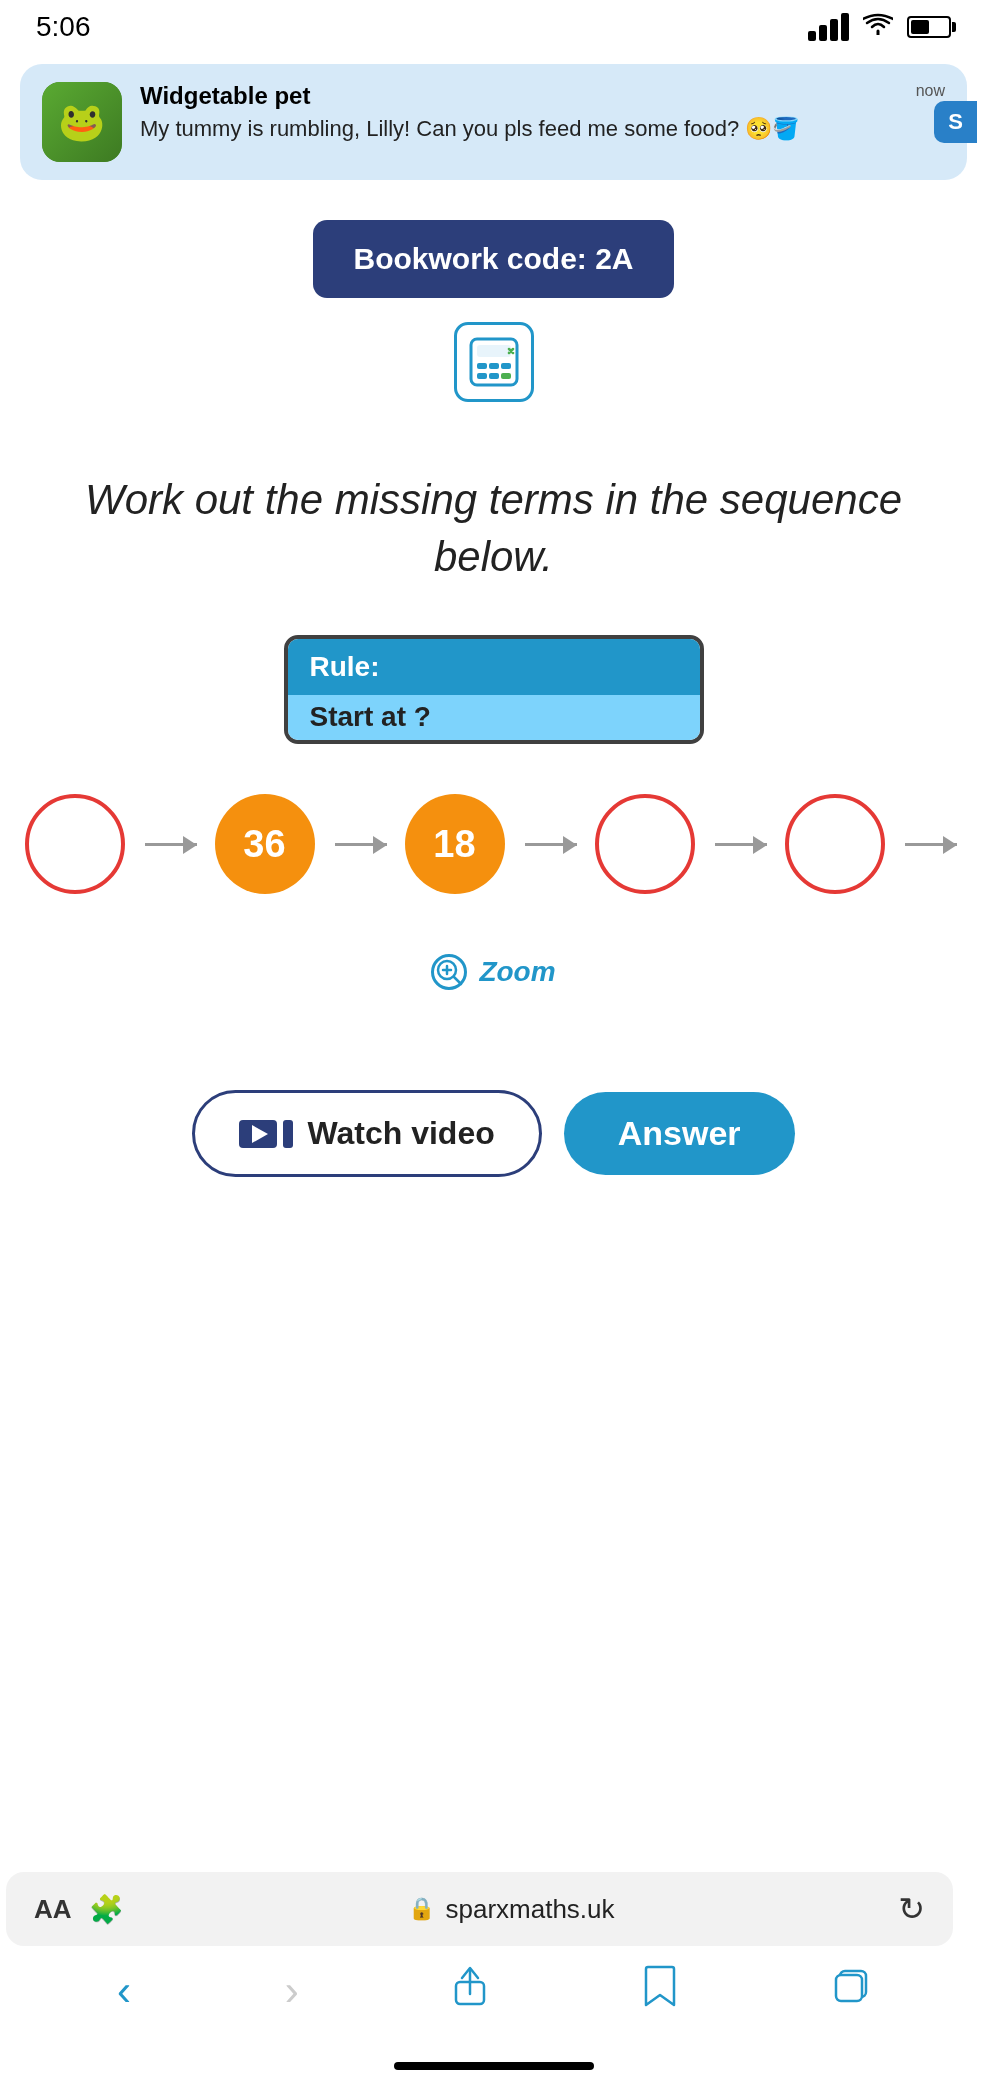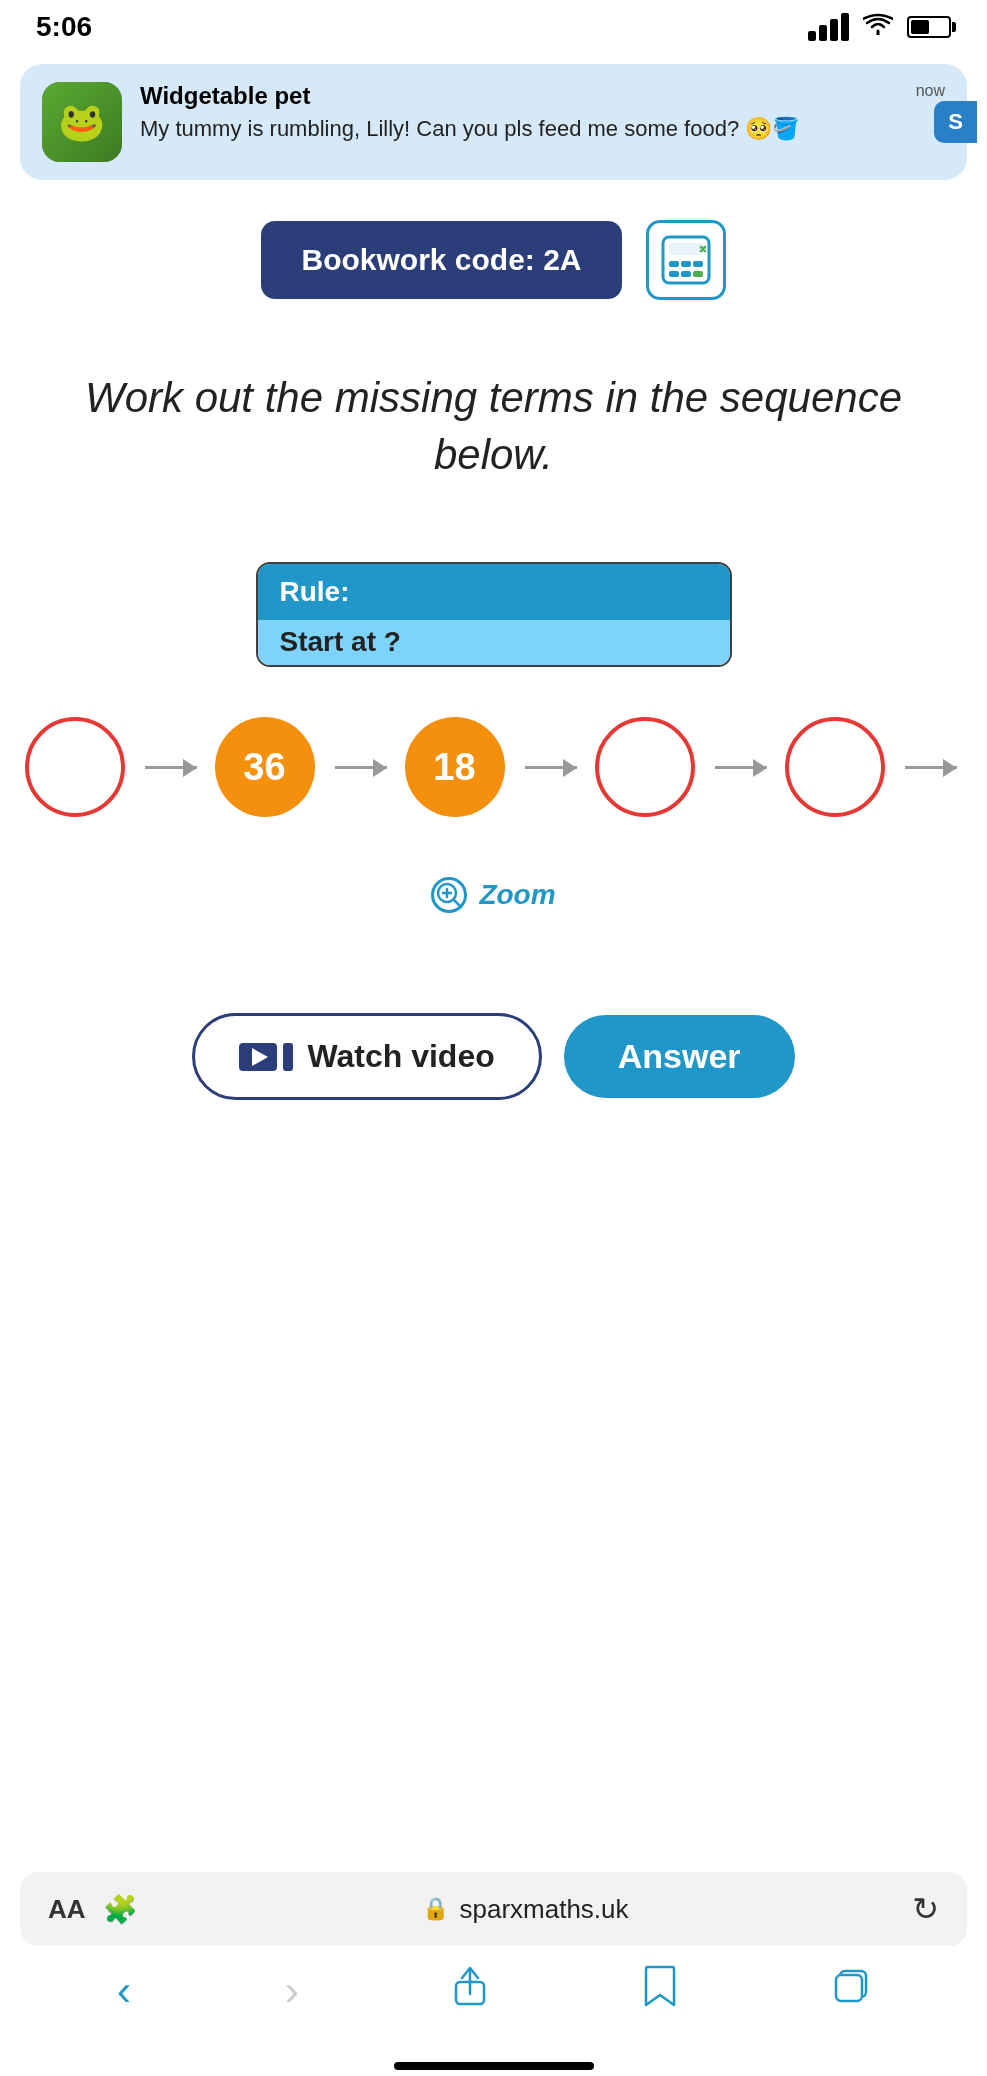--- a/index.html
+++ b/index.html
@@ -19,21 +19,21 @@
       width: 100%;
       height: 54px;
       background: #fff;
       display: flex;
       align-items: center;
       justify-content: space-between;
       padding: 0 36px;
     }
     .status-time {
       font-size: 28px;
-      font-weight: 700;
+      font-weight: 400;
       color: #000;
     }
     .status-icons {
       display: flex;
       align-items: center;
       gap: 14px;
     }
     .signal-bars {
       display: flex;
       align-items: flex-end;
@@ -143,20 +143,21 @@
       border-radius: 10px 0 0 10px;
     }
 
     
     .bookwork-section {
       display: flex;
       align-items: center;
       justify-content: center;
       gap: 24px;
       padding: 30px 20px 20px;
+      flex-direction: column;
     }
     .bookwork-code-btn {
       background: #2c3e7a;
       color: #fff;
       border-radius: 14px;
       padding: 22px 40px;
       font-size: 30px;
       font-weight: 600;
       border: none;
       cursor: pointer;
@@ -193,25 +194,24 @@
     .diagram-area {
       padding: 30px 20px;
       display: flex;
       flex-direction: column;
       align-items: center;
       gap: 40px;
     }
 
     
     .rule-box {
-      border: 2px solid #404040;
+      border: 4px solid #404040;
       border-radius: 14px;
       overflow: hidden;
-      width: 476px;
-      margin-top: 29px;
+      width: 420px;
     }
     .rule-header {
       background: #2196c9;
       color: #fff;
       font-size: 28px;
       font-weight: 700;
       padding: 12px 22px;
     }
     .rule-body {
       background: #7dd3fc;
@@ -480,21 +480,21 @@
       </div>
       <div style="width:10px;height:28px;background:#2c3e7a;border-radius:3px;"></div>
     </div>
     <span>Watch video</span>
   </button>
   <button class="answer-btn">Answer</button>
 </div>
 
 <div class="bottom-spacer"></div>
 
-<div style="position:fixed;bottom:130px;left:20px;width:947px;background:#f2f2f2;border-radius:18px;padding:18px 28px;display:flex;align-items:center;justify-content:space-between;">
+<div style="position:fixed;bottom:130px;left:6px;width:947px;background:#f2f2f2;border-radius:18px;padding:18px 28px;display:flex;align-items:center;justify-content:space-between;">
   <div style="display:flex;align-items:center;gap:18px;">
     <span style="font-size:26px;font-weight:700;color:#333;">AA</span>
     <span style="font-size:28px;">🧩</span>
   </div>
   <div style="display:flex;align-items:center;gap:10px;">
     <span style="font-size:22px;">🔒</span>
     <span style="font-size:26px;color:#222;">sparxmaths.uk</span>
   </div>
   <span style="font-size:32px;color:#333;">↻</span>
 </div>

